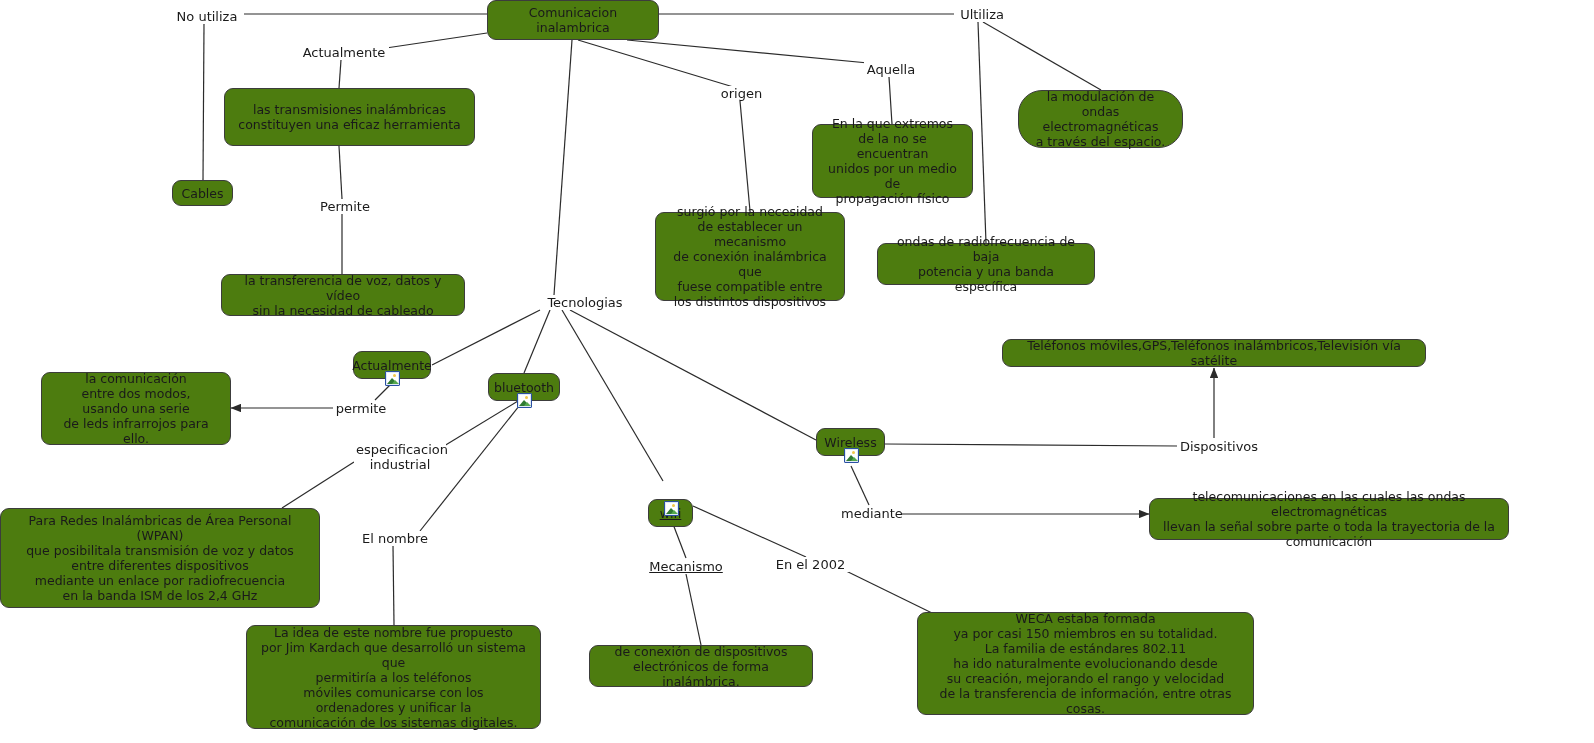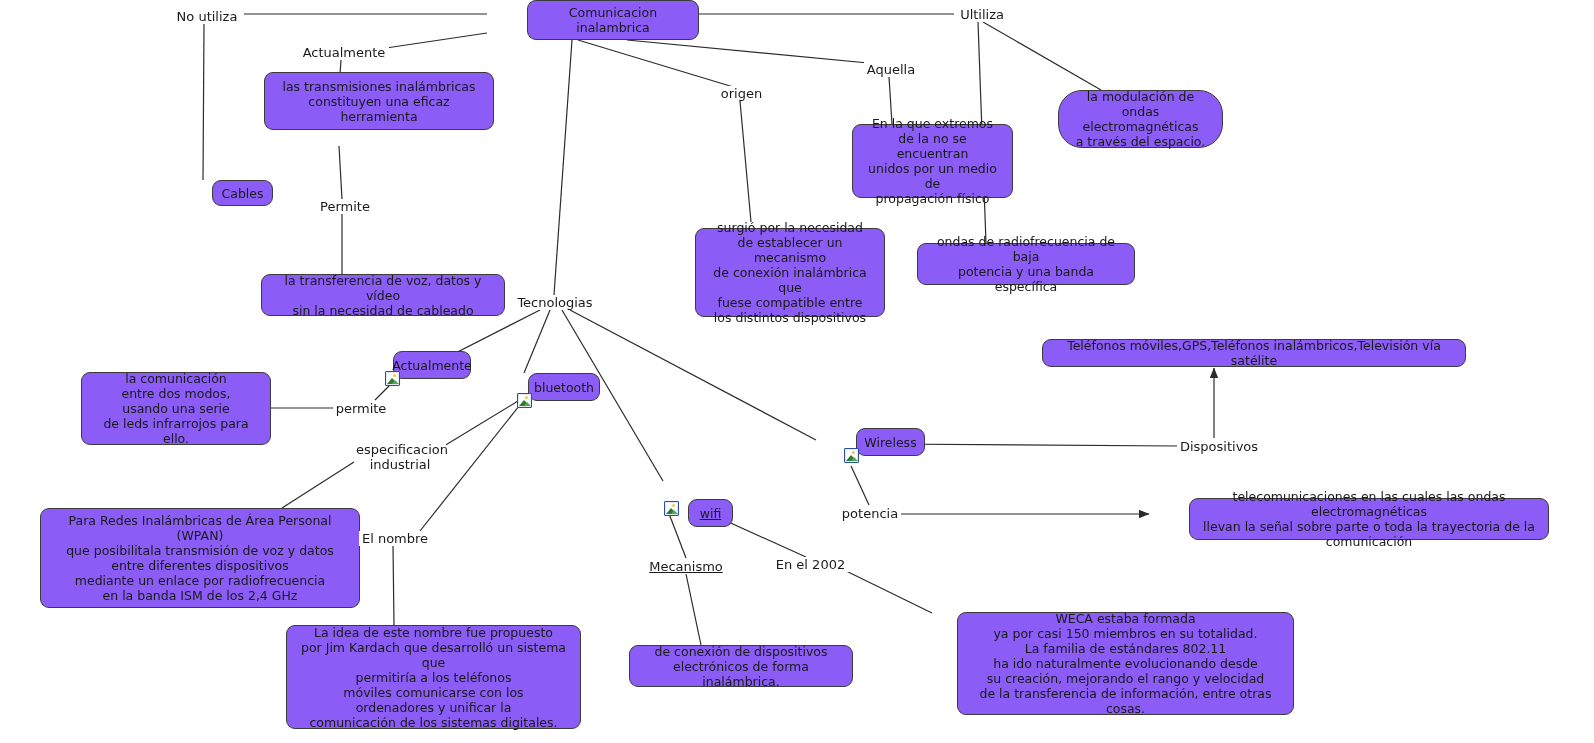--- a/index.html
+++ b/index.html
@@ -19,34 +19,33 @@
   #edges {
     position: absolute;
     left: 0; top: 0;
     width: 1594px;
     height: 743px;
     pointer-events: none;
   }
   .node {
     position: absolute;
     box-sizing: border-box;
-    background: #8b5cf6;
+    background: #4d7c0f;
     border: 1px solid #3c3c3c;
     border-radius: 9px;
     color: #1a1a1a;
     font-size: 12.5px;
     line-height: 15px;
     text-align: center;
     padding: 8px 9px;
     display: flex;
     align-items: center;
     justify-content: center;
     white-space: pre-line;
     z-index: 3;
-    margin-left: 40px;
   }
   .link-label {
     position: absolute;
     color: #1a1a1a;
     font-size: 13px;
     line-height: 15px;
     text-align: center;
     white-space: pre-line;
     background: #ffffff;
     padding: 0 2px;
@@ -136,25 +135,25 @@
         <polyline points="885,444 1177,446"></polyline>
         <polyline points="1214,438 1214,368" marker-end="url(#arrowhead)"></polyline>
         <polyline points="851,466 869,505"></polyline>
         <polyline points="897,514 1149,514" marker-end="url(#arrowhead)"></polyline>
       </g>
   </svg>
 
   <div id="node-layer">
       <div class="node" style="left: 487px; top: 0px; width: 172px; height: 40px;"><span>Comunicacion inalambrica</span></div>
       <div class="node" style="left: 172px; top: 180px; width: 61px; height: 26px;"><span>Cables</span></div>
-      <div class="node" style="left: 224px; top: 72px; width: 230px; height: 58px;"><span>las transmisiones inalámbricas
+      <div class="node" style="left: 224px; top: 88px; width: 251px; height: 58px;"><span>las transmisiones inalámbricas
 constituyen una eficaz herramienta</span></div>
       <div class="node" style="left: 221px; top: 274px; width: 244px; height: 42px;"><span>la transferencia de voz, datos y vídeo
 sin la necesidad de cableado</span></div>
-      <div class="node" style="left: 655px; top: 228px; width: 190px; height: 89px;"><span>surgió por la necesidad
+      <div class="node" style="left: 655px; top: 212px; width: 190px; height: 89px;"><span>surgió por la necesidad
 de establecer un mecanismo
 de conexión inalámbrica que
 fuese compatible entre
 los distintos dispositivos</span></div>
       <div class="node" style="left: 812px; top: 124px; width: 161px; height: 74px;"><span>En la que extremos
 de la no se encuentran
 unidos por un medio de
 propagación físico</span></div>
       <div class="node" style="left: 1018px; top: 90px; width: 165px; height: 58px; border-radius: 24px;"><span>la modulación de ondas
 electromagnéticas
@@ -216,24 +215,24 @@
       <div class="node" style="left: 1149px; top: 498px; width: 360px; height: 42px;"><span>telecomunicaciones en las cuales las ondas electromagnéticas
 llevan la señal sobre parte o toda la trayectoria de la comunicación</span></div>
     </div>
   <div id="label-layer">
       <div class="link-label" style="left: 170px; top: 9px; width: 70px;">No utiliza</div>
       <div class="link-label" style="left: 299px; top: 45px; width: 86px;">Actualmente</div>
       <div class="link-label" style="left: 316px; top: 199px; width: 54px;">Permite</div>
       <div class="link-label" style="left: 718px; top: 86px; width: 43px;">origen</div>
       <div class="link-label" style="left: 864px; top: 62px; width: 50px;">Aquella</div>
       <div class="link-label" style="left: 954px; top: 7px; width: 48px; text-align: right;">Ultiliza</div>
-      <div class="link-label" style="left: 513px; top: 295px; width: 80px;">Tecnologias</div>
+      <div class="link-label" style="left: 543px; top: 295px; width: 80px;">Tecnologias</div>
       <div class="link-label" style="left: 333px; top: 401px; width: 52px;">permite</div>
       <div class="link-label" style="left: 354px; top: 442px; width: 88px;">especificacion
 industrial</div>
       <div class="link-label" style="left: 359px; top: 531px; width: 68px;">El nombre</div>
       <div class="link-label" style="left: 644px; top: 559px; width: 80px; text-decoration: underline;">Mecanismo</div>
       <div class="link-label" style="left: 772px; top: 557px; width: 73px;">En el 2002</div>
-      <div class="link-label" style="left: 839px; top: 506px; width: 58px;">potencia</div>
+      <div class="link-label" style="left: 839px; top: 506px; width: 58px;">mediante</div>
       <div class="link-label" style="left: 1177px; top: 439px; width: 80px;">Dispositivos</div>
     </div>
 
 </div>
 
 </body></html>

